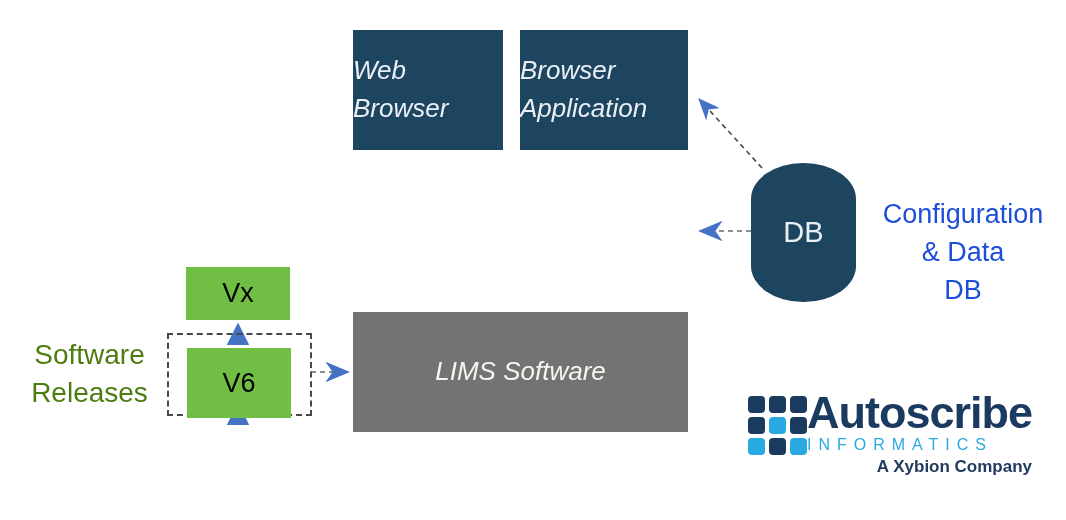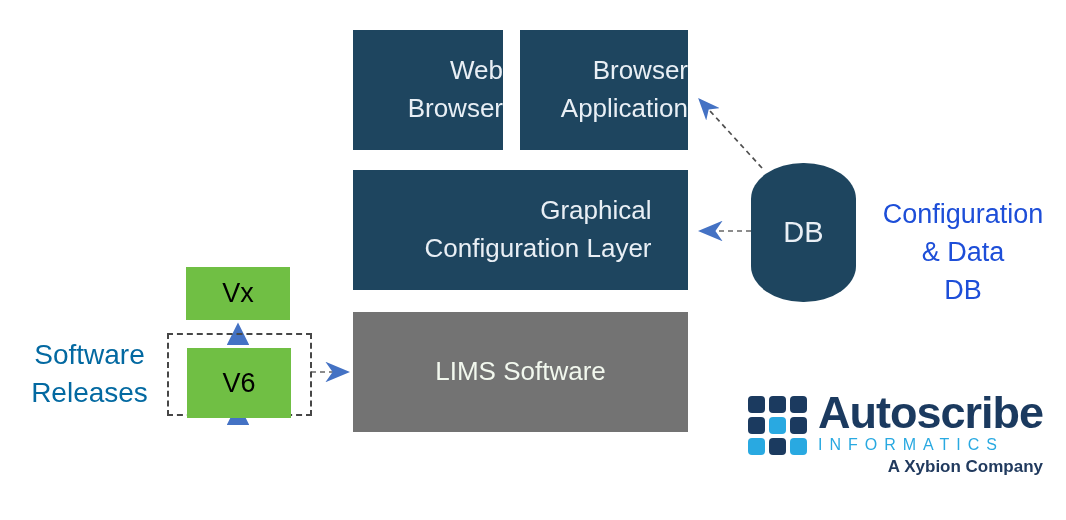--- a/index.html
+++ b/index.html
@@ -2,49 +2,49 @@
 <html><head>
 <meta charset="utf-8">
 <style>
   html,body{margin:0;padding:0;background:#fff;}
   #canvas{
     position:relative;width:1066px;height:520px;background:#ffffff;
     font-family:"Liberation Sans",sans-serif;overflow:hidden;
   }
   .box{
     position:absolute;display:flex;align-items:center;justify-content:center;
-    text-align:right;font-size:26px;line-height:1.45;color:#e9eff5;
+    text-align:left;font-size:26px;line-height:1.45;color:#e9eff5;font-style:italic;
   }
   .navy{background:#1e455f;}
   .green{background:#737373;}
   .vbox{
     position:absolute;display:flex;align-items:center;justify-content:center;
     background:#70bf44;color:#000000;font-size:27px;
   }
   #dashed-frame{
     position:absolute;left:167px;top:333px;width:141px;height:79px;
     border:2px dashed #474747;background:transparent;
   }
   #software-releases{
     position:absolute;left:12px;top:336px;width:155px;
-    font-size:28px;line-height:1.35;color:#0369a1;text-align:center;
+    font-size:28px;line-height:1.35;color:#4d7c0f;text-align:center;
   }
   #db-cylinder{
     position:absolute;left:751px;top:163px;width:105px;height:139px;
     background:#1e455f;border-radius:52px / 36px;
     display:flex;align-items:center;justify-content:center;
     color:#e9eff5;font-size:29px;
   }
   #db-caption{
     position:absolute;left:870px;top:196px;width:186px;
     font-size:27px;line-height:1.4;color:#1d4ed8;text-align:center;
   }
   #arrow-layer{position:absolute;left:0;top:0;pointer-events:none;}
   
-  #logo{position:absolute;left:748px;top:390px;display:flex;align-items:flex-start;gap:11px;}
+  #logo{position:absolute;left:748px;top:390px;display:flex;align-items:flex-start;}
   #logo-icon{display:grid;grid-template-columns:repeat(3,17px);grid-template-rows:repeat(3,17px);gap:4px;margin-top:6px;}
   #logo-icon span{border-radius:4px;display:block;}
   .cell-n{background:#1b3a5f;}
   .cell-b{background:#29a9e1;}
   #logo-text{display:flex;flex-direction:column;align-items:flex-start;}
   #logo-name{font-size:45px;font-weight:bold;color:#1b3a5f;line-height:1.0;letter-spacing:-1px;}
   #logo-sub{font-size:16px;color:#29a9e1;letter-spacing:7px;margin-top:1px;line-height:1.1;}
   #logo-tagline{font-size:17px;font-weight:bold;color:#213a5e;align-self:flex-end;margin-top:3px;}
   .inner-260{max-width:262px;}
 </style>
@@ -70,23 +70,20 @@
   </svg>
 
   <div class="box navy" style="left:353px;top:30px;width:150px;height:120px;">
     <span>Web Browser</span>
   </div>
 
   <div class="box navy" style="left:520px;top:30px;width:168px;height:120px;">
     <span>Browser Application</span>
   </div>
 
-  <div class="box navy" style="left:353px;top:170px;width:335px;height:120px;">
-    <span class="inner-260">Graphical Configuration Layer</span>
-  </div>
 
   <div class="box green" style="left:353px;top:312px;width:335px;height:120px;color:#f2f8ee;">
     <span>LIMS Software</span>
   </div>
 
   <div id="software-releases">Software Releases</div>
 
   <div id="dashed-frame"></div>
 
   <div class="vbox" style="left:186px;top:267px;width:104px;height:53px;">

